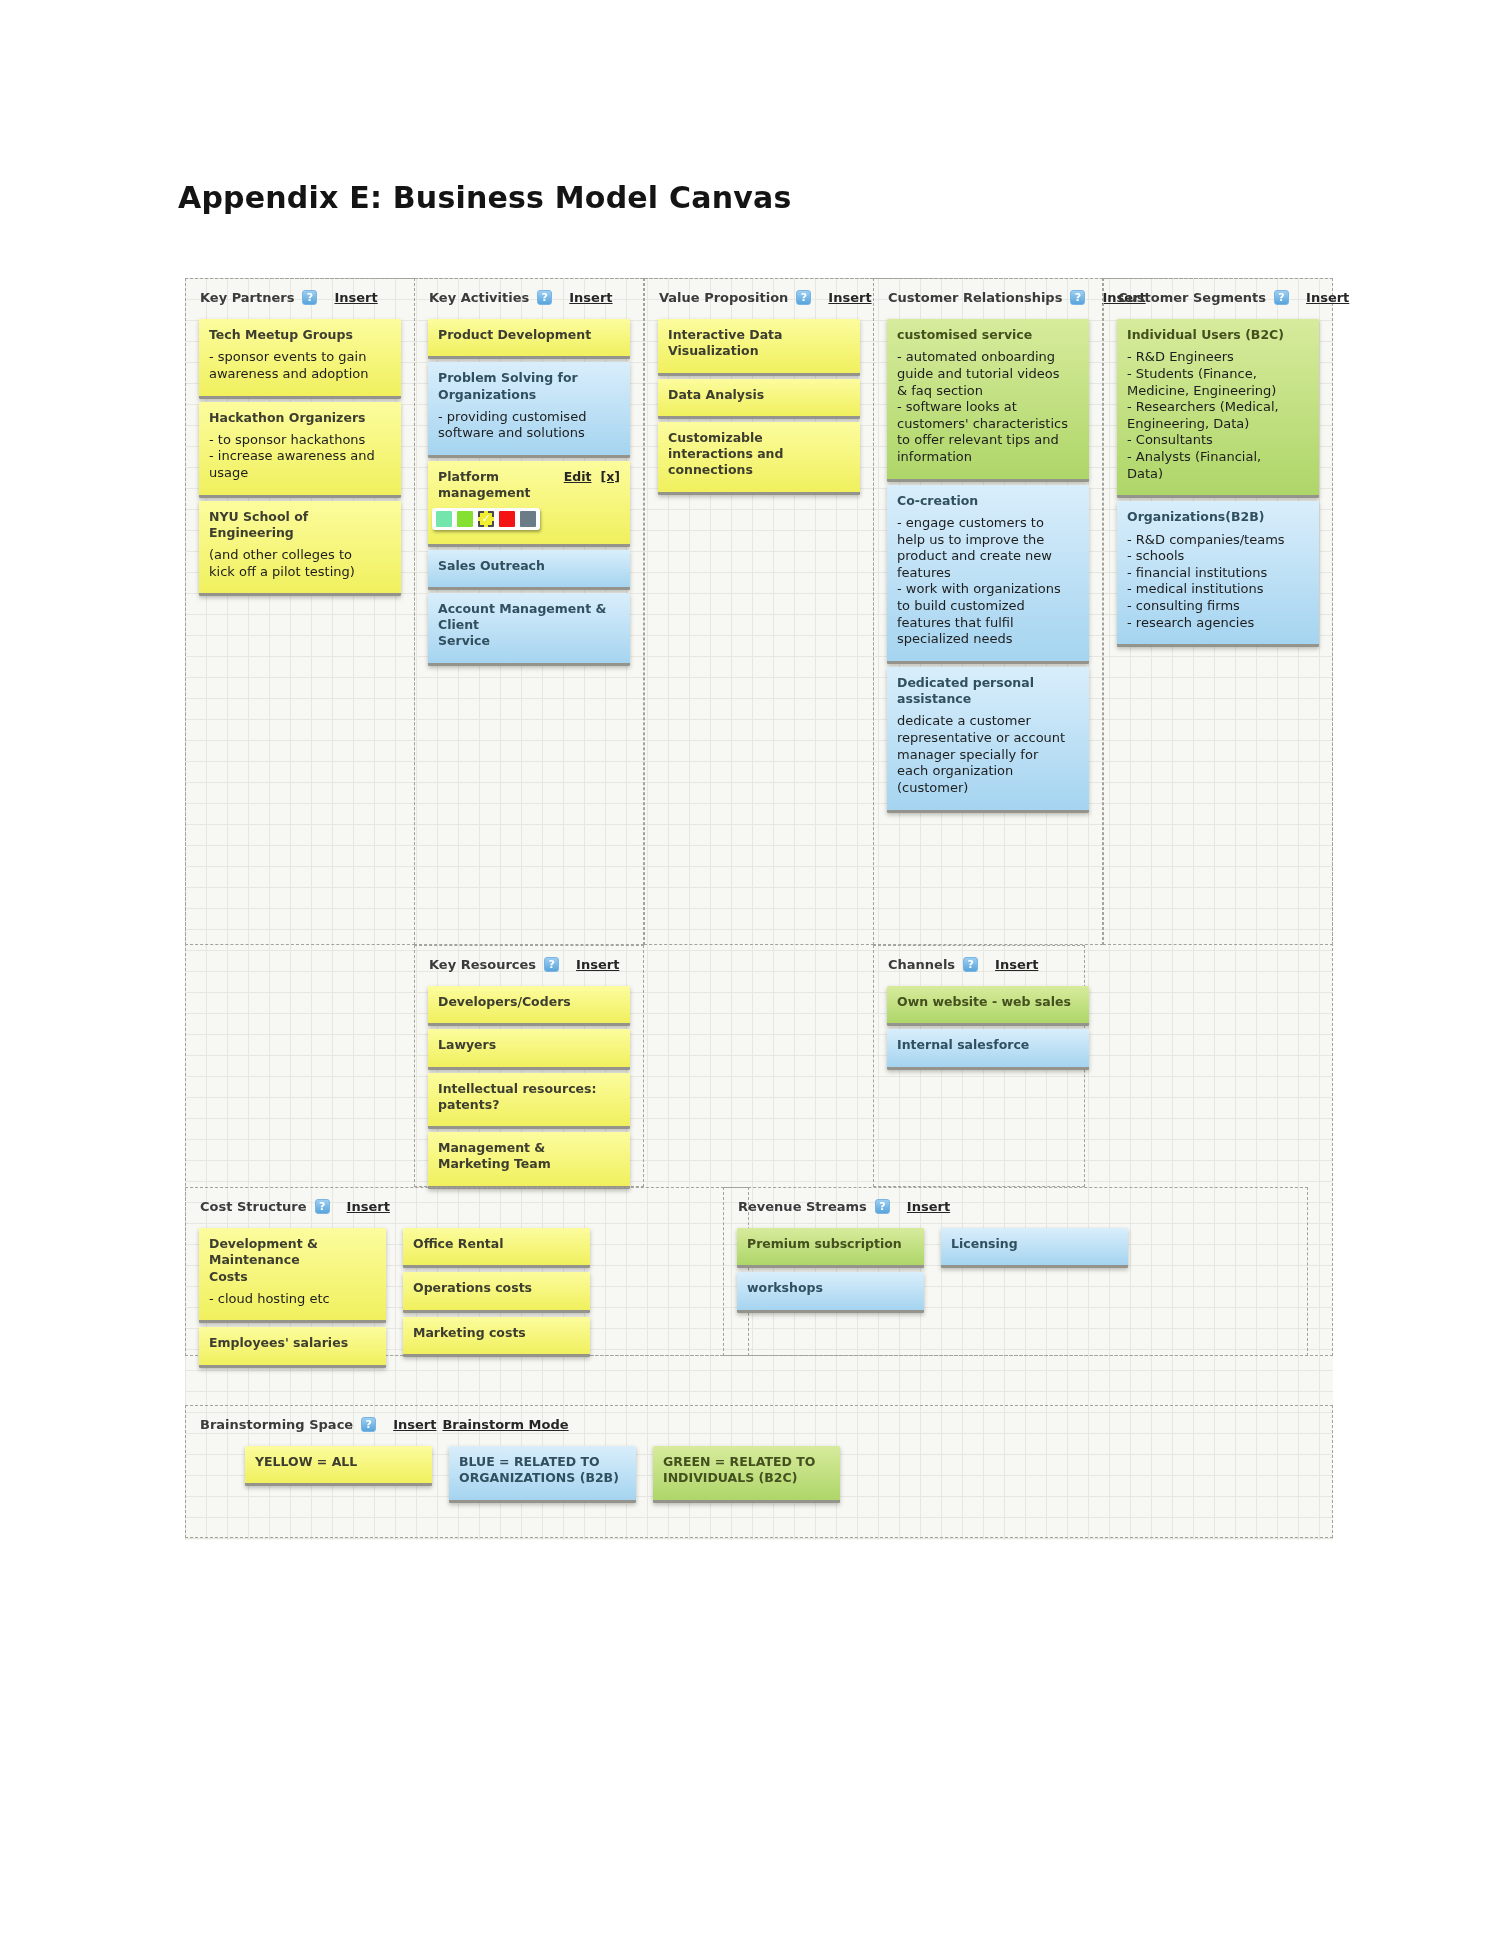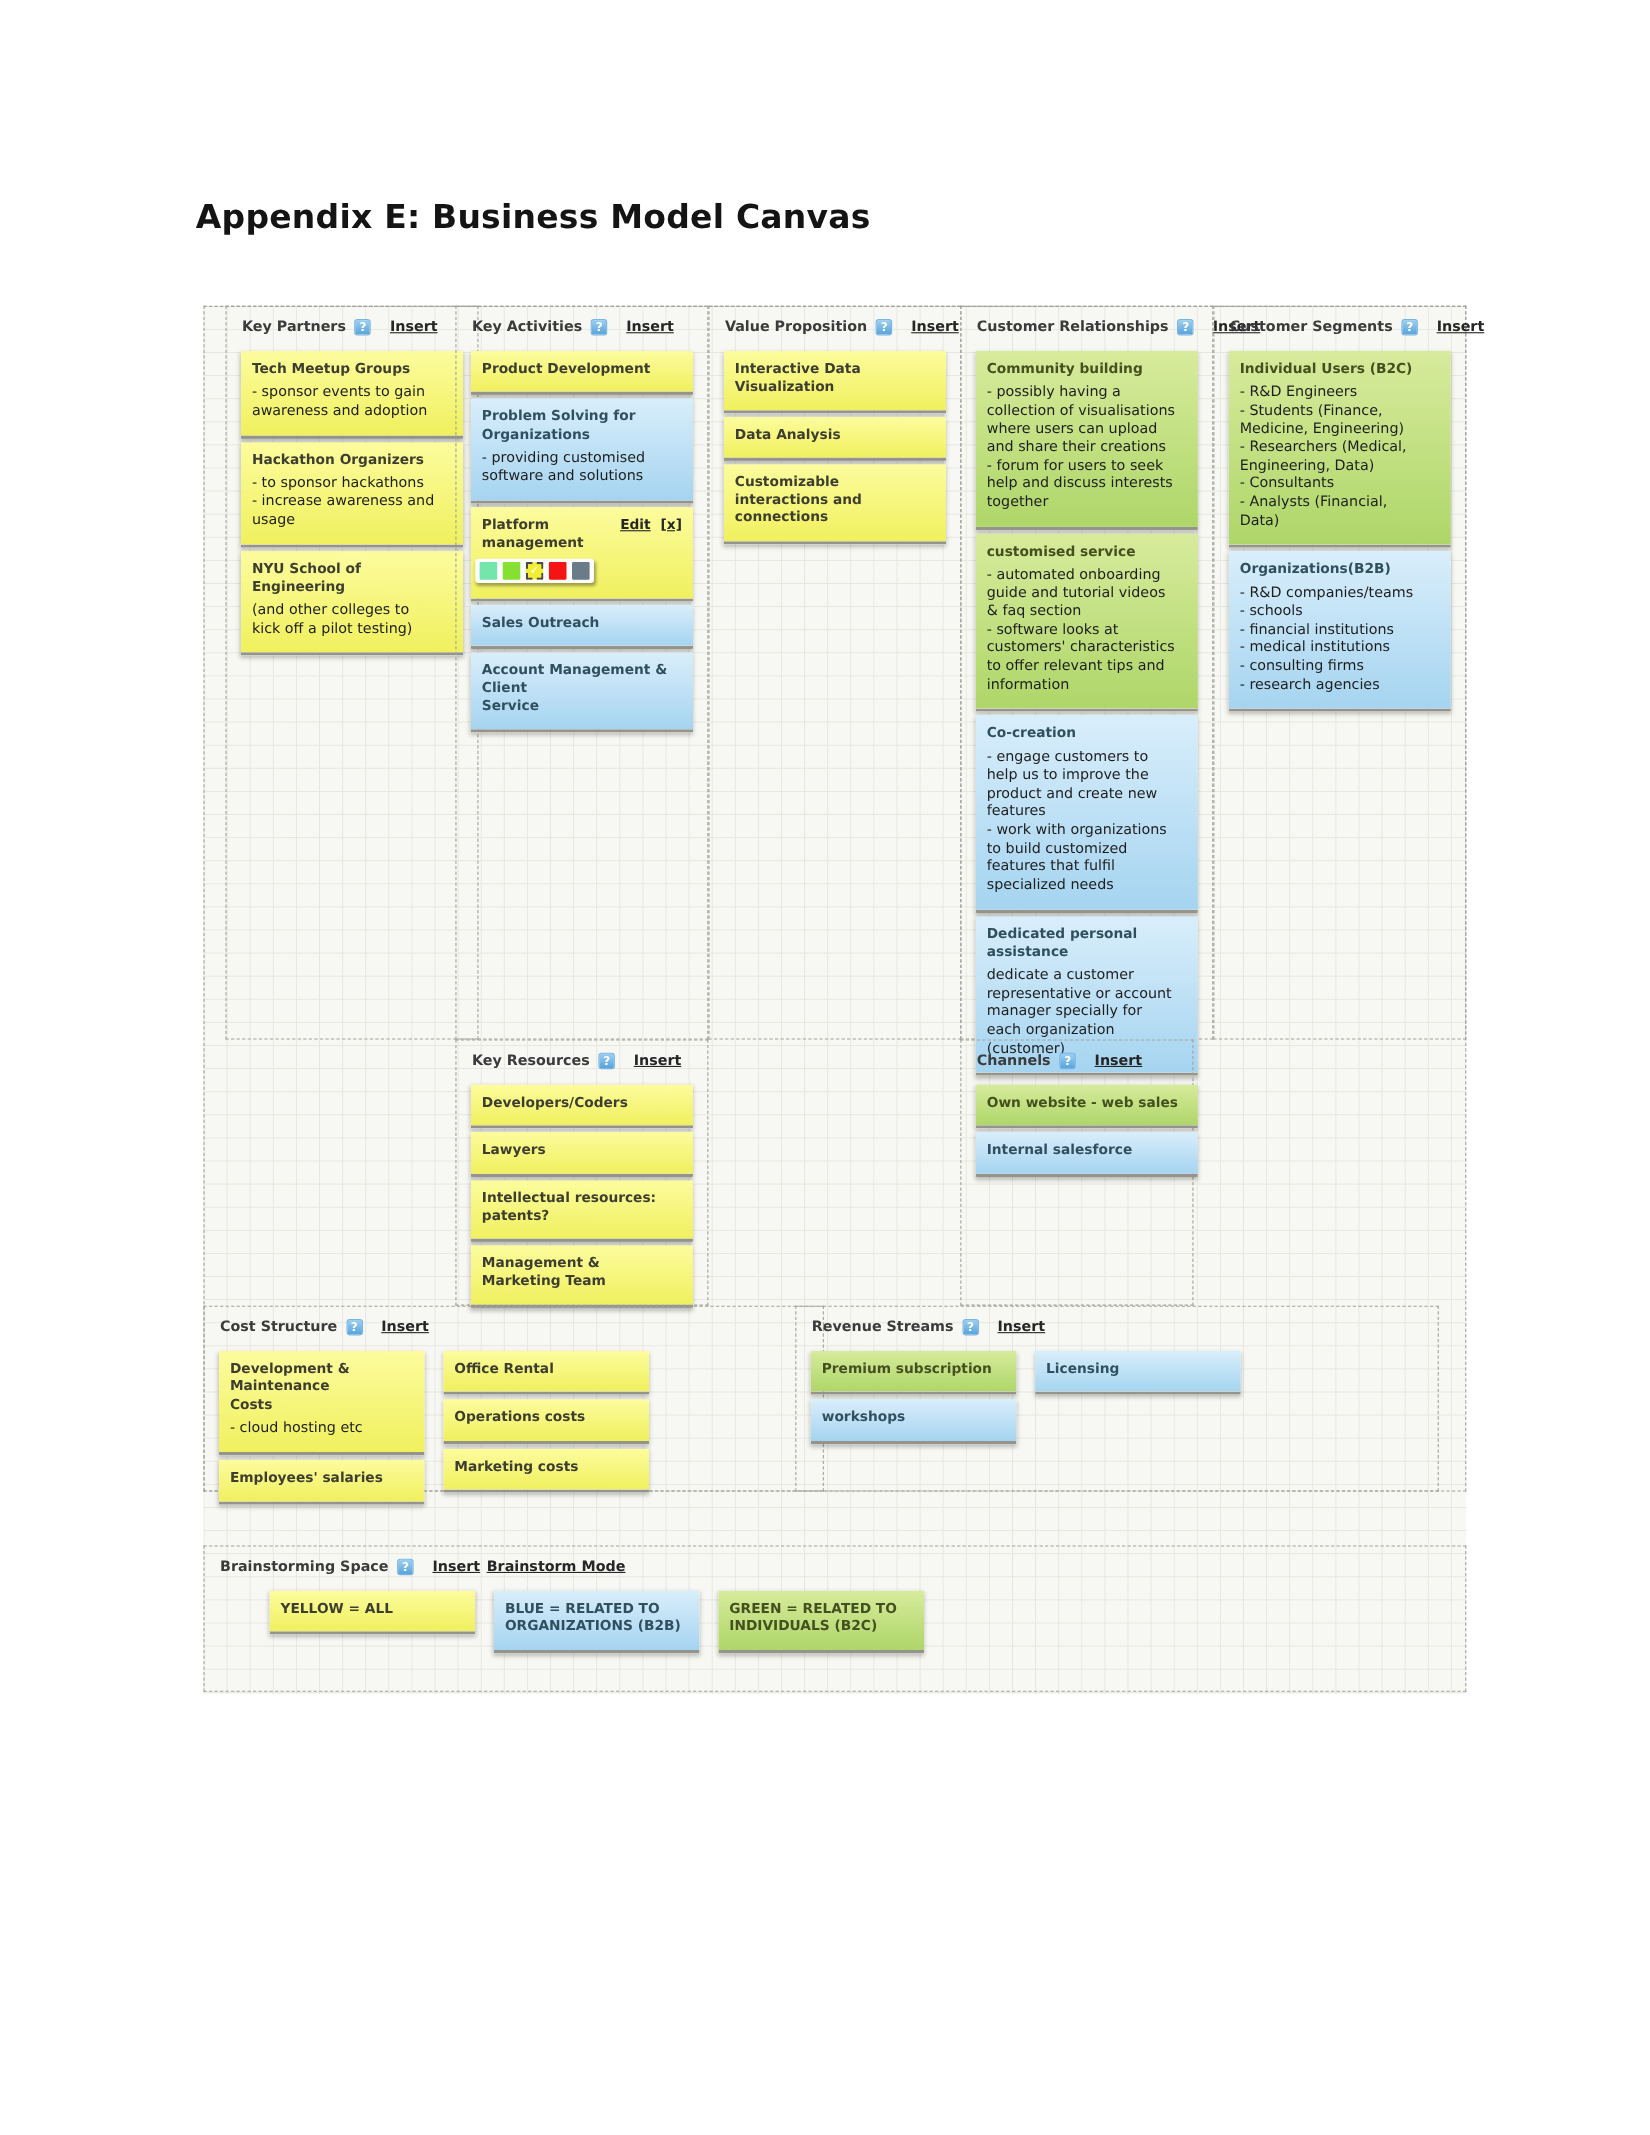--- a/index.html
+++ b/index.html
@@ -63,21 +63,21 @@
   .swatch.selected {
     border:2px dashed #4a4a4a; color:#fff; font-size:11px; font-weight:bold;
     line-height:12px; text-align:center;
   }
 
   .two-col { display:flex; gap:17px; align-items:flex-start; }
   .note-col > .note { margin-bottom:4px; }
   .note-row { display:flex; gap:17px; align-items:flex-start;padding-left:46px; }
 
   
-  #sec-key-partners            { left:0;    top:0;      width:230px;  height:667px;margin-left:20px; }
+  #sec-key-partners            { left:0;    top:0;      width:230px;  height:667px; }
   #sec-key-activities          { left:229px; top:0;     width:230px;  height:667px; }
   #sec-value-proposition       { left:459px; top:0;     width:230px;  height:667px; }
   #sec-customer-relationships  { left:688px; top:0;     width:230px;  height:667px; }
   #sec-customer-segments       { left:918px; top:0;     width:230px;  height:667px; }
   #sec-key-resources           { left:229px; top:667px; width:230px;  height:242px; }
   #sec-channels                { left:688px; top:667px; width:212px;  height:242px; }
   #sec-cost-structure          { left:0;     top:909px; width:564px;  height:169px; }
   #sec-revenue-streams         { left:538px; top:909px; width:585px;  height:169px; }
   #sec-brainstorming           { left:0;     top:1127px; width:1148px; height:133px; }
 </style>
@@ -169,30 +169,20 @@
     </div>
   </div>
 
   <div class="section" id="sec-customer-relationships">
     <div class="sec-header">
       <span class="sec-title">Customer Relationships</span>
       <span class="help-icon">?</span>
       <span class="link insert-link">Insert</span>
     </div>
     <div class="note green">
-      <div class="note-title">Community building</div>
-      <div class="note-body">- possibly having a
-collection of visualisations
-where users can upload
-and share their creations
-- forum for users to seek
-help and discuss interests
-together</div>
-    </div>
-    <div class="note green">
       <div class="note-title">customised service</div>
       <div class="note-body">- automated onboarding
 guide and tutorial videos
 &amp; faq section
 - software looks at
 customers' characteristics
 to offer relevant tips and
 information</div>
     </div>
     <div class="note blue">

